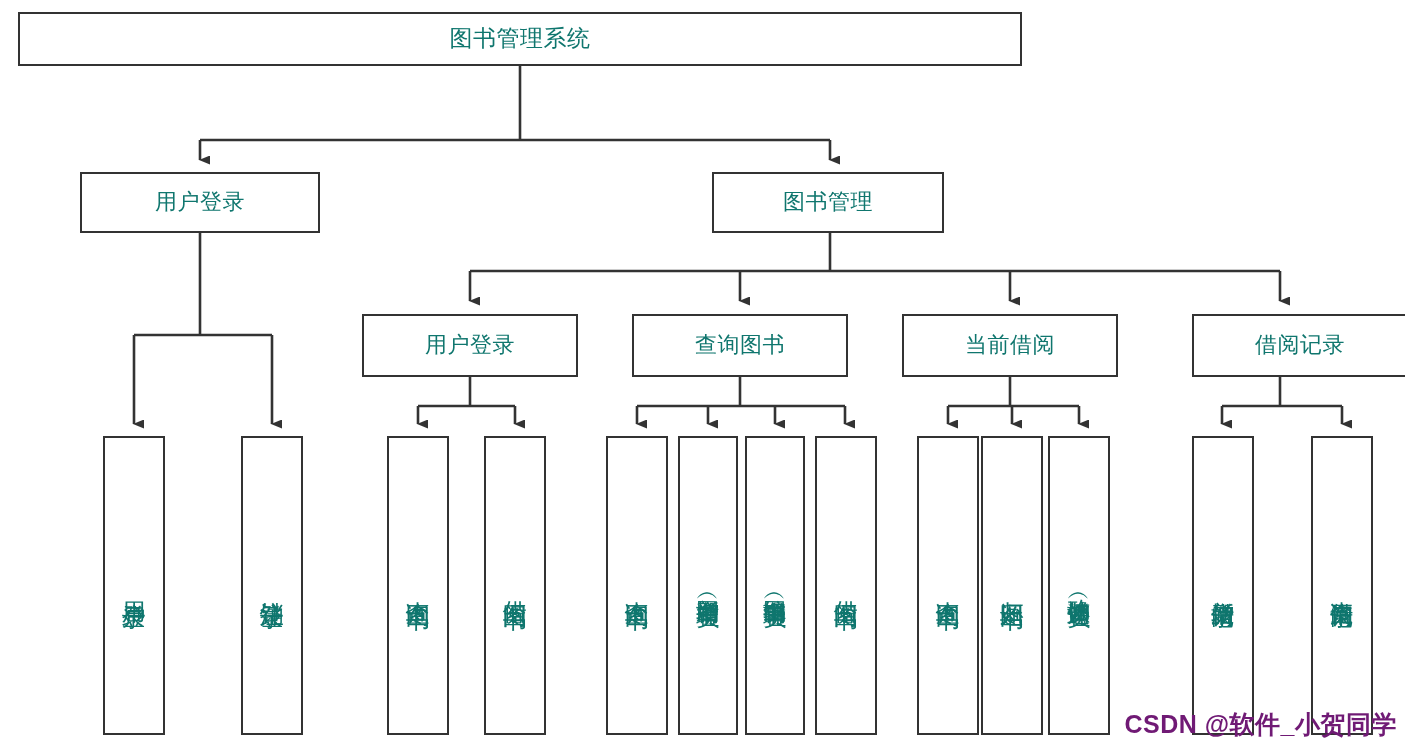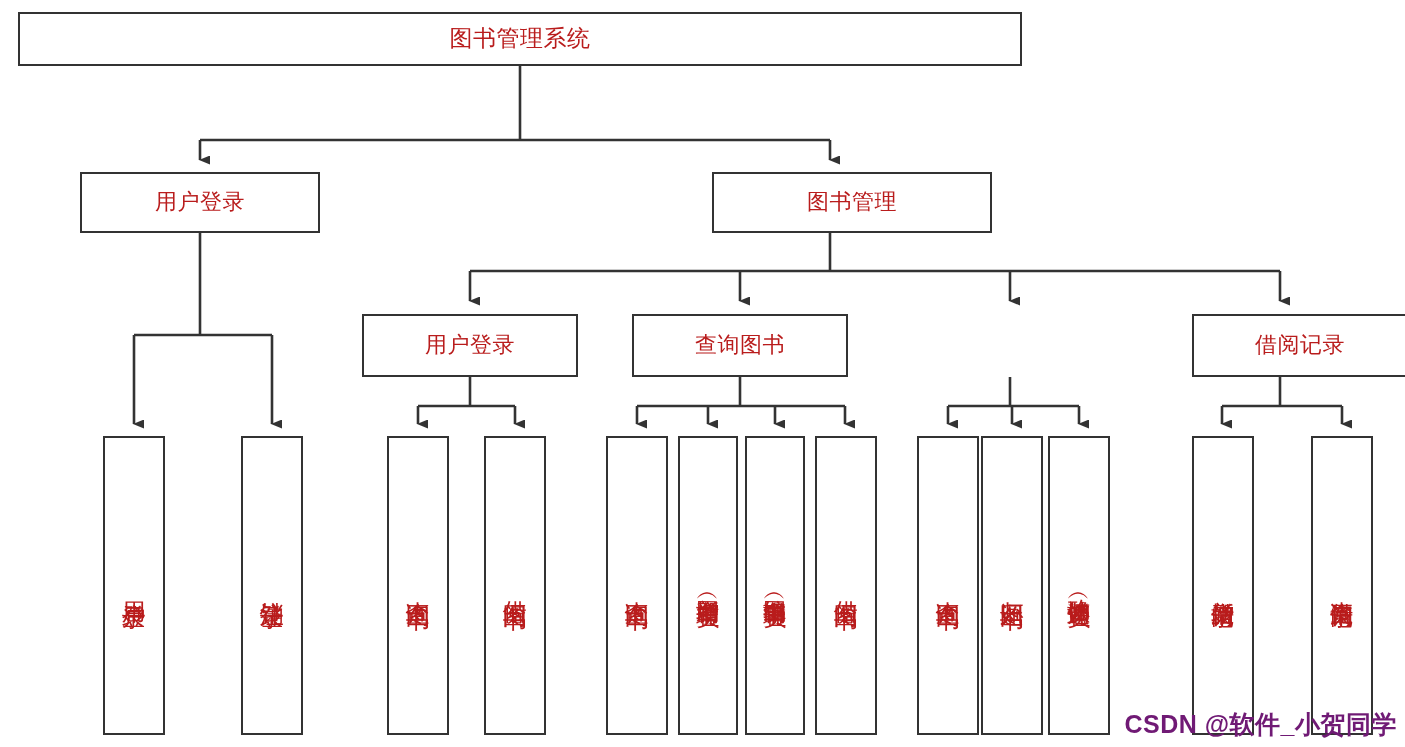--- a/index.html
+++ b/index.html
@@ -33,21 +33,21 @@
     position: absolute;
     box-sizing: border-box;
     border: 2px solid #333333;
     background: #ffffff;
     display: flex;
     align-items: center;
     justify-content: center;
     overflow: hidden;
   }
   .node-label {
-    color: #b91c1c;
+    color: #0f766e;
     line-height: 1.12;
     letter-spacing: 0.5px;
     white-space: nowrap;
   }
   .node-box.horizontal .node-label {
     font-size: 22px;
   }
   .node-box.root .node-label {
     font-size: 23px;
   }
@@ -135,30 +135,33 @@
     </g>
   </svg>
 
   <div class="node-box horizontal root" style="left:18px; top:12px; width:1004px; height:54px;">
     <span class="node-label">图书管理系统</span>
   </div>
 
   <div class="node-box horizontal" style="left:80px; top:172px; width:240px; height:61px;">
     <span class="node-label">用户登录</span>
   </div>
-  <div class="node-box horizontal" style="left:712px; top:172px; width:280px; height:61px;align-items:center;">
+  <div class="node-box horizontal" style="left:712px; top:172px; width:232px; height:61px;align-items:center;">
     <span class="node-label">图书管理</span>
   </div>
 
   <div class="node-box horizontal" style="left:362px; top:314px; width:216px; height:63px;">
     <span class="node-label">用户登录</span>
   </div>
   <div class="node-box horizontal" style="left:632px; top:314px; width:216px; height:63px;">
     <span class="node-label">查询图书</span>
   </div>
+  <div class="node-box horizontal" style="left:902px; top:314px; width:216px; height:63px;">
+    <span class="node-label">当前借阅</span>
+  </div>
   <div class="node-box horizontal" style="left:1172px; top:314px; width:216px; height:63px;margin-left:20px;">
     <span class="node-label">借阅记录</span>
   </div>
 
   <div class="node-box vertical" style="left:103px; top:436px; width:62px; height:299px;">
     <span class="node-label">用户登录</span>
   </div>
   <div class="node-box vertical" style="left:241px; top:436px; width:62px; height:299px;">
     <span class="node-label">注销登录</span>
   </div>

